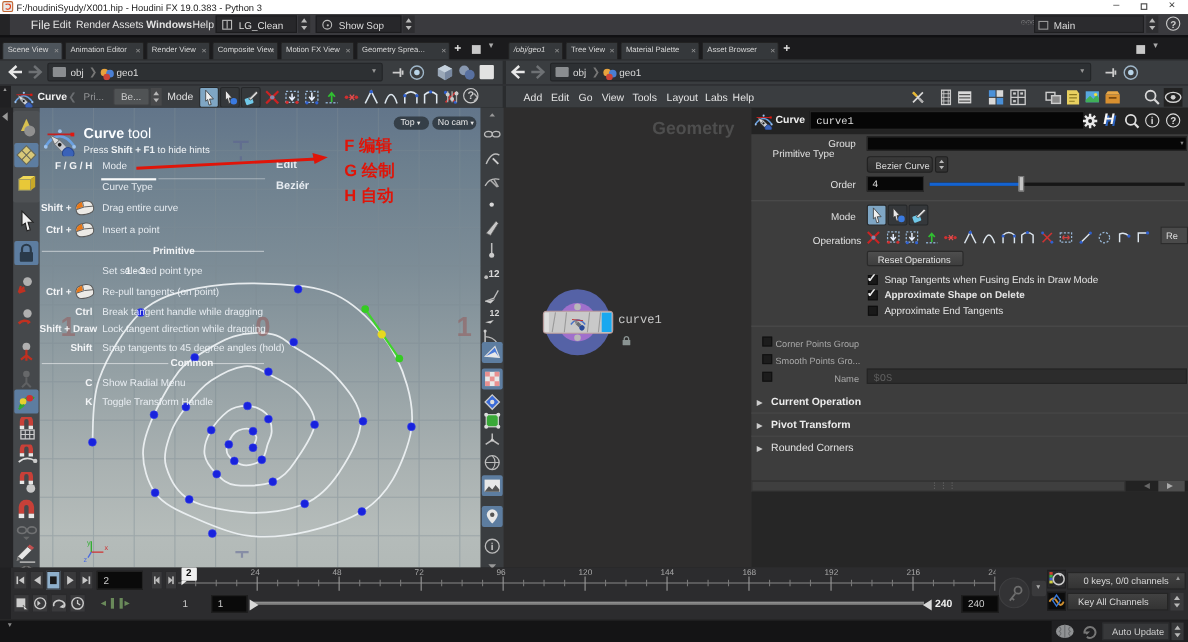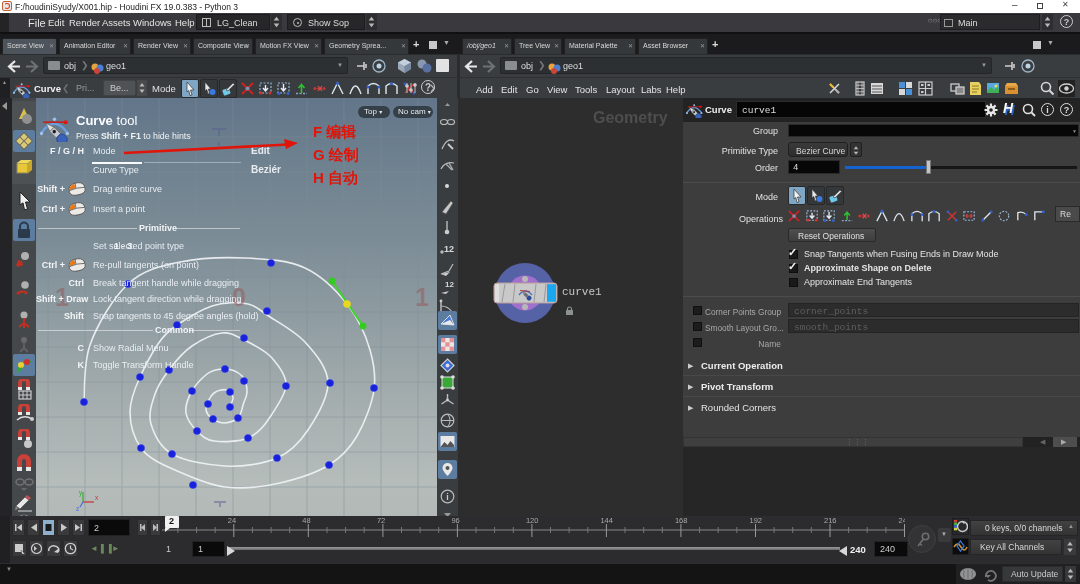--- a/index.html
+++ b/index.html
@@ -18,21 +18,21 @@
   <div class="abs" style="left:1037px;top:3px;width:6px;height:6px;border:1px solid #444;"></div>
   <div class="abs tx" style="left:1062px;top:0px;font-size:8px;color:#444;">✕</div>
 </div>
 
 <div class="abs" style="left:0;top:13px;width:1080px;height:19px;background:#3a3a3e;">
   <div class="abs" style="left:0;top:0;width:9px;height:19px;background:#242426;"></div>
   <div class="abs tx" style="left:28px;top:4px;font-size:11px;color:#e4e4e4;">File</div>
   <div class="abs tx" style="left:48px;top:4px;font-size:9.5px;color:#e4e4e4;">Edit</div>
   <div class="abs tx" style="left:69px;top:4px;font-size:9.5px;color:#e4e4e4;">Render</div>
   <div class="abs tx" style="left:102px;top:4px;font-size:9.5px;color:#e4e4e4;">Assets</div>
-  <div class="abs tx" style="left:133px;top:4px;font-size:9.5px;color:#e4e4e4;">Windows</div>
+  <div class="abs tx" style="left:133px;top:4px;font-size:9.5px;color:#e4e4e4;font-weight:bold;">Windows</div>
   <div class="abs tx" style="left:175px;top:4px;font-size:9.5px;color:#e4e4e4;">Help</div>
   <div class="abs" style="left:196px;top:1px;width:74px;height:16px;background:#27272a;border:1px solid #1c1c1e;">
     <div class="abs" style="left:5px;top:3px;width:9px;height:9px;border:1px solid #bbb;">
         <div class="abs" style="left:2.5px;top:0;width:1px;height:7px;background:#bbb;"></div>
       </div>
     <div class="abs tx" style="left:20px;top:3px;font-size:9px;color:#ddd;">LG_Clean</div>
   </div>
   <div class="abs" style="left:271px;top:1px;width:11px;height:16px;background:#2e2e31;"><svg width="100%" height="100%" viewBox="0 0 10 15">
         <path d="M5,2.5 L7.6,6 H2.4 Z" fill="#b8b8b8"></path>
         <path d="M5,12.5 L7.6,9 H2.4 Z" fill="#b8b8b8"></path>
@@ -778,21 +778,21 @@
             <path d="M10.5,10.5 l3.5,3.5" stroke="#e0e0e0" stroke-width="2"></path>
           </svg></div>
       <div class="abs" style="left:358px;top:5px;width:13px;height:13px;border:1.3px solid #ddd;border-radius:50%;color:#ddd;font-size:9px;text-align:center;line-height:12px;font-weight:bold;">i</div>
       <div class="abs" style="left:377px;top:5px;width:13px;height:13px;border:1.3px solid #ddd;border-radius:50%;color:#ddd;font-size:9px;text-align:center;line-height:12px;font-weight:bold;">?</div>
     </div>
 
     <div class="abs tx" style="left:0;top:28px;width:95px;text-align:right;font-size:9px;color:#e2e2e2;">Group</div>
     <div class="abs" style="left:105px;top:26px;width:291px;height:13px;background:#070707;border:1px solid #2a2a2a;">
         <div class="abs tx" style="right:1px;top:3px;font-size:5px;color:#888;">▼</div>
       </div>
-    <div class="abs tx" style="left:0;top:48px;width:95px;text-align:right;font-size:9px;color:#e2e2e2;">Primitive Type</div>
+    <div class="abs tx" style="left:0;top:37px;width:95px;text-align:center;font-size:9px;color:#e2e2e2;">Primitive Type</div>
     <div class="abs" style="left:105px;top:44px;width:60px;height:15px;background:linear-gradient(180deg,#3a3a3a,#2d2d2d);border:1px solid #202020;border-radius:3px;">
         <div class="abs tx" style="left:7px;top:3px;font-size:8.5px;color:#d8d8d8;">Bezier Curve</div>
       </div>
     <div class="abs" style="left:167px;top:44px;width:12px;height:15px;background:#333;border:1px solid #202020;border-radius:2px;"><svg width="100%" height="100%" viewBox="0 0 10 15">
           <path d="M5,2.5 L7.6,6 H2.4 Z" fill="#b8b8b8"></path>
           <path d="M5,12.5 L7.6,9 H2.4 Z" fill="#b8b8b8"></path>
         </svg></div>
     <div class="abs tx" style="left:0;top:65px;width:95px;text-align:right;font-size:9px;color:#e2e2e2;">Order</div>
     <div class="abs" style="left:105px;top:62px;width:52px;height:14px;background:#070707;border:1px solid #2a2a2a;">
         <div class="abs tx" style="left:4px;top:2px;font-family:'Liberation Mono',monospace;font-size:9px;color:#ddd;">4</div>
@@ -898,30 +898,27 @@
         <div class="abs" style="left:106px;top:166px;width:9px;height:9px;background:#191919;border:1px solid #0e0e0e;"></div>
         <div class="abs tx" style="left:105px;top:162px;font-size:11px;color:#f0f0f0;font-weight:bold;">✓</div>
         <div class="abs tx" style="left:121px;top:165px;font-size:9px;font-weight:bold;color:#e4e4e4;">Approximate Shape on Delete</div>
         <div class="abs" style="left:106px;top:180px;width:9px;height:9px;background:#191919;border:1px solid #0e0e0e;"></div>
         <div class="abs tx" style="left:121px;top:179px;font-size:9px;color:#e4e4e4;">Approximate End Tangents</div>
       </div>
     <div class="abs" style="left:0;top:198px;width:397px;height:1px;background:#4c4c4c;"></div>
 
     <div class="abs" style="left:10px;top:208px;width:9px;height:9px;background:#1c1c1c;border:1px solid #111;"></div>
     <div class="abs tx" style="left:22px;top:209px;width:76px;text-align:right;font-size:8.3px;color:#a8a8a8;">Corner Points Group</div>
-    <div class="abs" style="left:105px;top:205px;width:291px;height:14px;background:#2c2c2c;border:1px solid #242424;">
-        <div class="abs tx" style="left:5px;top:2px;font-family:'Liberation Mono',monospace;font-size:9.5px;color:#5e5e5e;">corner_points</div>
-      </div>
     <div class="abs" style="left:10px;top:224px;width:9px;height:9px;background:#1c1c1c;border:1px solid #111;"></div>
-    <div class="abs tx" style="left:22px;top:225px;width:76px;text-align:right;font-size:8.3px;color:#a8a8a8;">Smooth Layout Gro...</div>
-    <div class="abs" style="left:105px;top:221px;width:291px;height:14px;background:#2c2c2c;border:1px solid #242424;">
-        <div class="abs tx" style="left:5px;top:2px;font-family:'Liberation Mono',monospace;font-size:9.5px;color:#5e5e5e;">smooth_points</div>
-      </div>
+    <div class="abs tx" style="left:22px;top:225px;width:76px;text-align:right;font-size:8.3px;color:#a8a8a8;">Smooth Points Gro...</div>
     <div class="abs" style="left:10px;top:240px;width:9px;height:9px;background:#1c1c1c;border:1px solid #111;"></div>
     <div class="abs tx" style="left:22px;top:241px;width:76px;text-align:right;font-size:8.5px;color:#a8a8a8;">Name</div>
+    <div class="abs" style="left:105px;top:237px;width:291px;height:14px;background:#2c2c2c;border:1px solid #242424;">
+        <div class="abs tx" style="left:5px;top:2px;font-family:'Liberation Mono',monospace;font-size:9.5px;color:#5e5e5e;">$OS</div>
+      </div>
 
     <div class="abs tx" style="left:5px;top:264px;font-size:7px;color:#ccc;">▶</div>
     <div class="abs tx" style="left:18px;top:262px;font-size:9.5px;font-weight:bold;color:#ececec;">Current Operation</div>
     <div class="abs" style="left:0;top:277px;width:397px;height:1px;background:#484848;"></div>
     <div class="abs tx" style="left:5px;top:285px;font-size:7px;color:#ccc;">▶</div>
     <div class="abs tx" style="left:18px;top:283px;font-size:9.5px;font-weight:bold;color:#ececec;">Pivot Transform</div>
     <div class="abs" style="left:0;top:298px;width:397px;height:1px;background:#484848;"></div>
     <div class="abs tx" style="left:5px;top:306px;font-size:7px;color:#ccc;">▶</div>
     <div class="abs tx" style="left:18px;top:304px;font-size:9.5px;color:#e4e4e4;">Rounded Corners</div>
 

